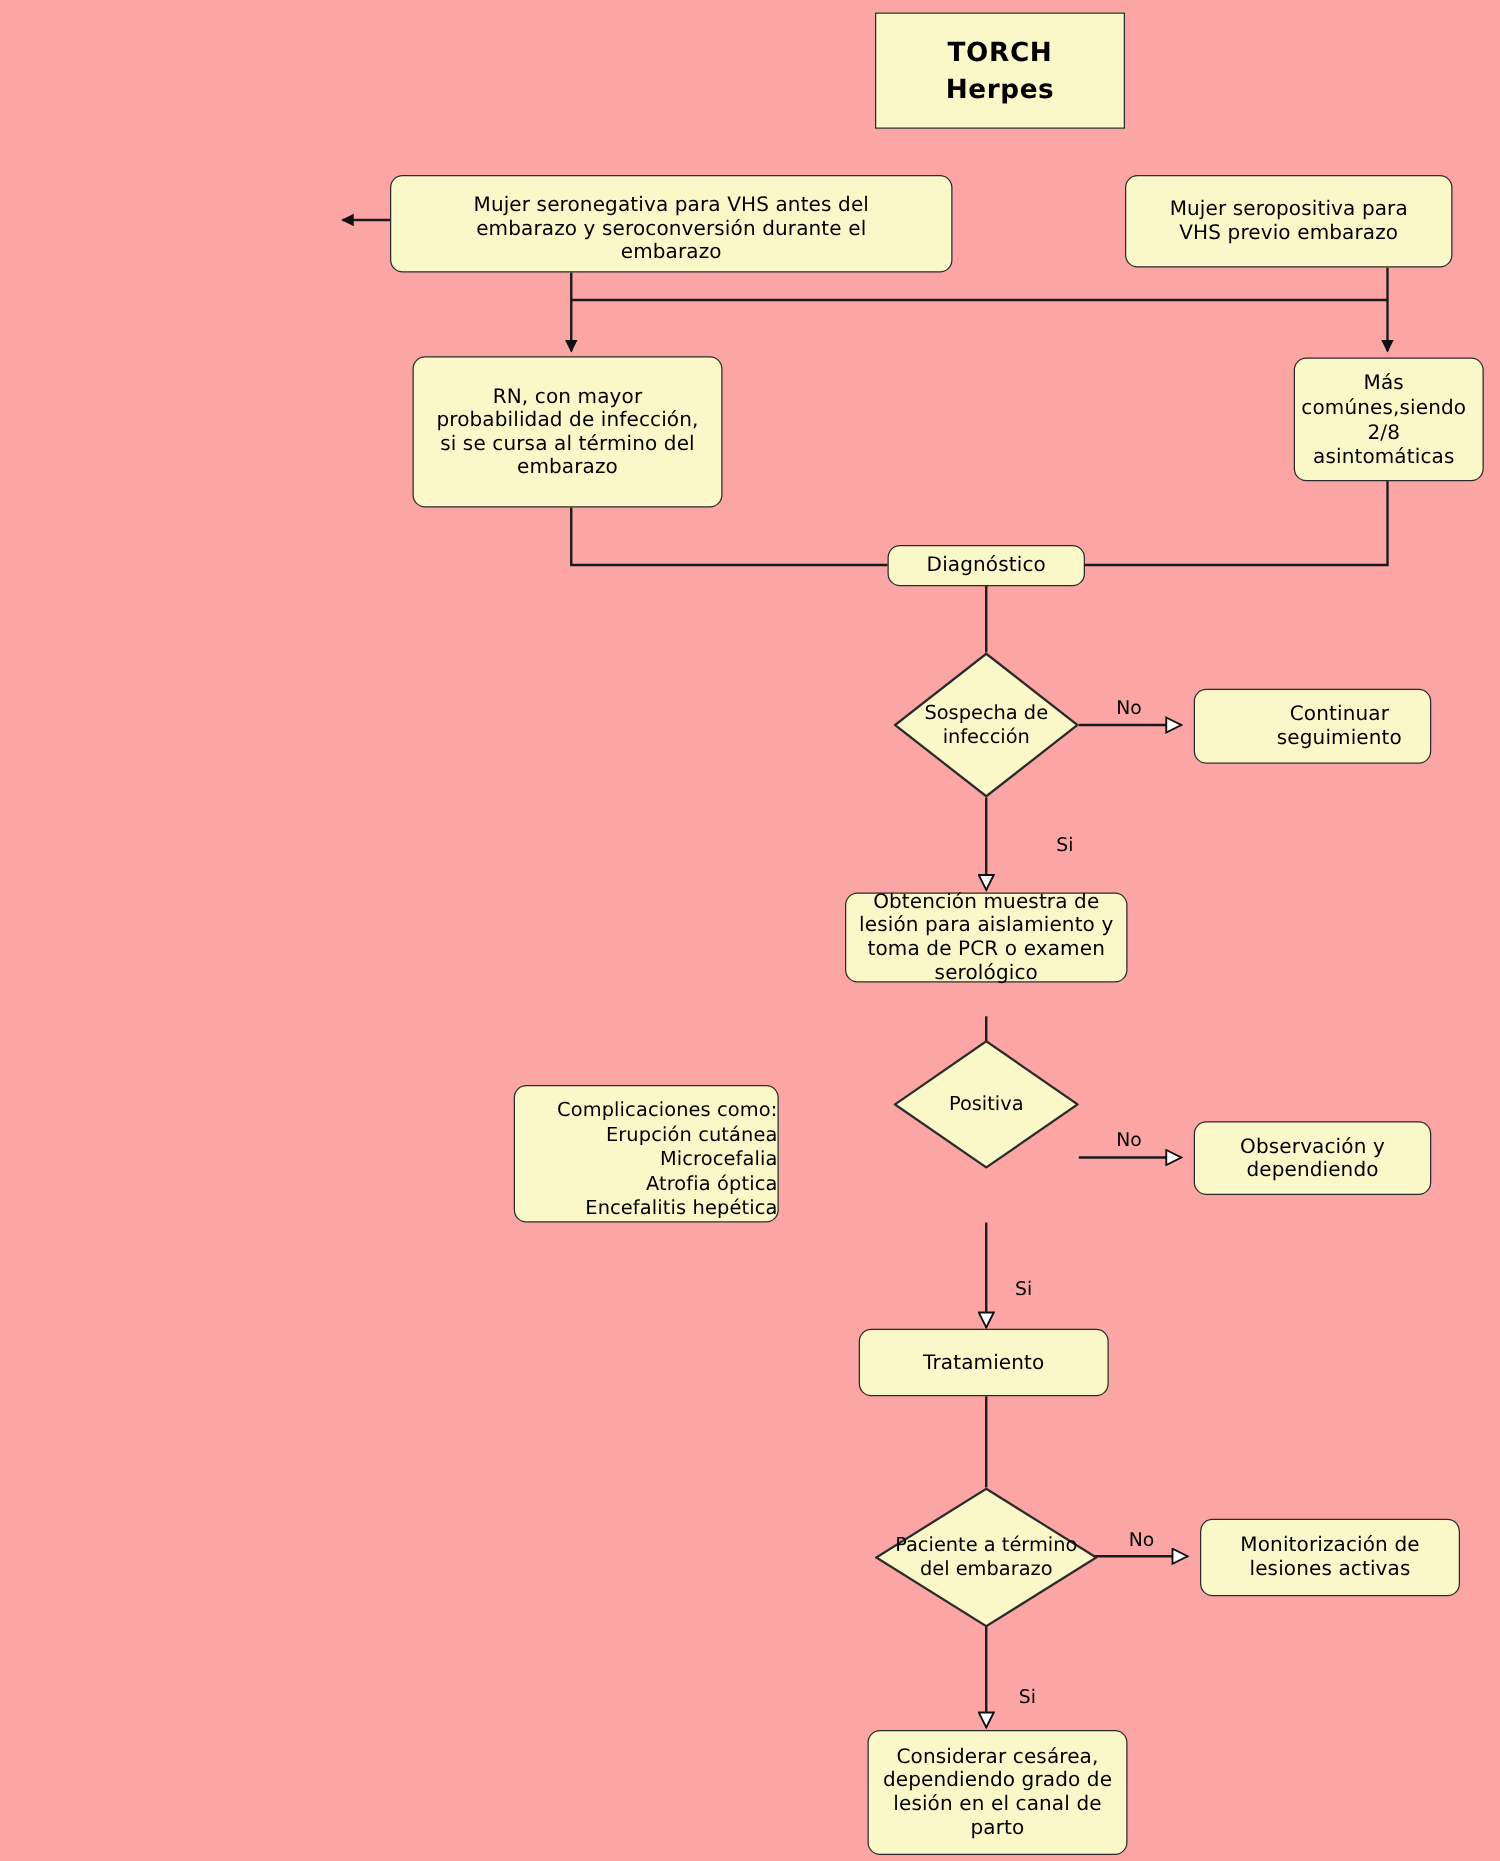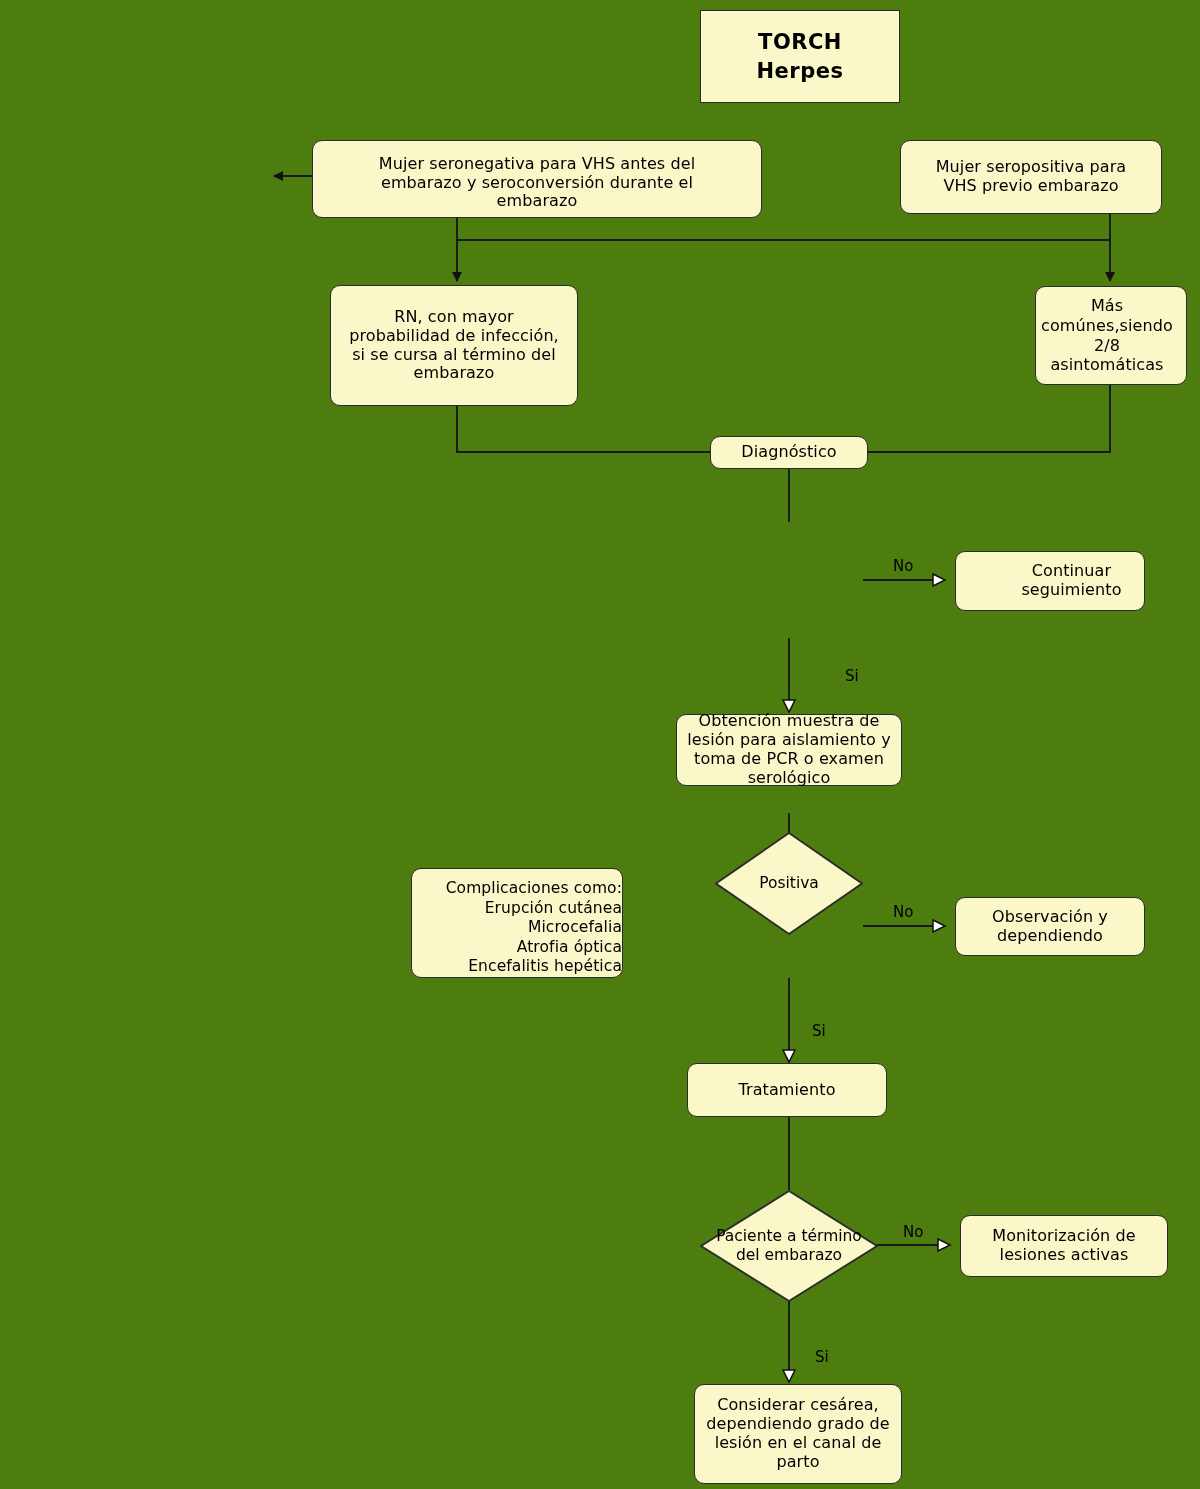--- a/index.html
+++ b/index.html
@@ -5,21 +5,21 @@
 <style>
   html,body{margin:0;padding:0;background:#ffffff;}
   body{
     font-family:"DejaVu Sans","Liberation Sans",sans-serif;
     -webkit-font-smoothing:none;
   }
   #canvas{
     position:relative;
     width:1200px;
     height:1489px;
-    background:#4d7c0f;
+    background:#fca5a5;
     overflow:hidden;
   }
   .svg-layer{
     position:absolute;
     top:0;left:0;
     width:1200px;height:1489px;
     pointer-events:none;
   }
   
   .node{
@@ -176,20 +176,27 @@
     <span class="txt" style="width:168px; margin-left:-8px; line-height:1.24;">Más
 comúnes,siendo
 2/8
 asintomáticas</span>
   </div>
 
   <div class="node rounded mid" style="left:710px; top:436px; width:158px; height:33px;">
     <span class="txt">Diagnóstico</span>
   </div>
 
+  <div class="diamond" style="left:715px; top:522px; width:148px; height:116px;">
+    <svg class="dshape" viewBox="0 0 148 116" preserveAspectRatio="none" xmlns="http://www.w3.org/2000/svg">
+      <polygon points="74,1 147,58 74,115 1,58" fill="#faf7c8" stroke="#2b2b2b" stroke-width="1.8"></polygon>
+    </svg>
+    <span class="dlabel">Sospecha de
+infección</span>
+  </div>
 
   <div class="node rounded mid" style="left:955px; top:551px; width:190px; height:60px;padding-left:43px;">
     <span class="txt">Continuar
 seguimiento</span>
   </div>
 
   <div class="node rounded mid" style="left:676px; top:714px; width:226px; height:72px;">
     <span class="txt">Obtención muestra de
 lesión para aislamiento y
 toma de PCR o examen

